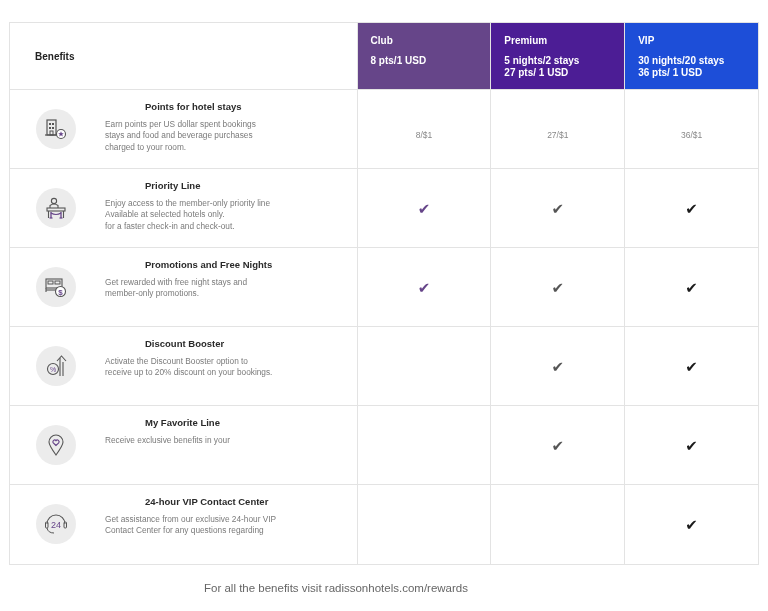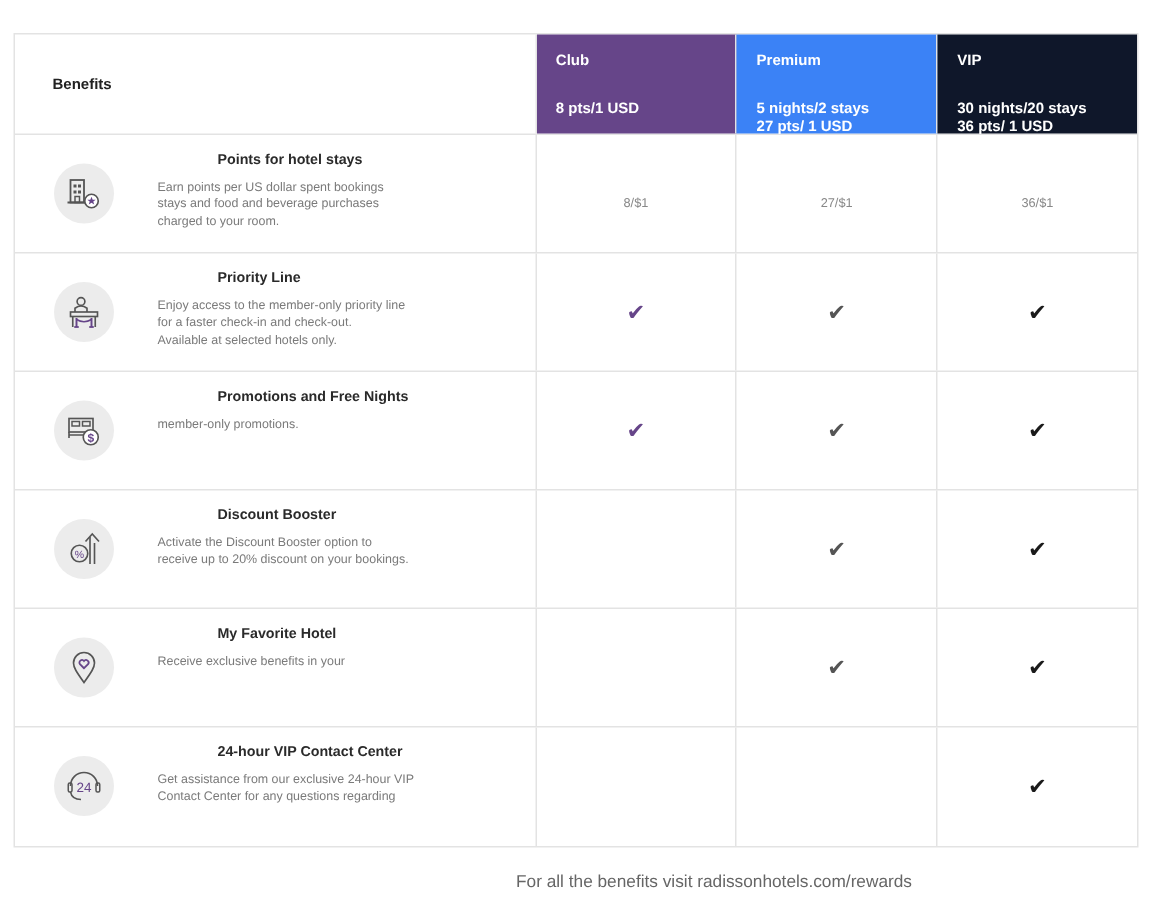--- a/index.html
+++ b/index.html
@@ -7,31 +7,31 @@
   .table { position:absolute; left:9px; top:22px; width:750px; border:1px solid #e3e3e3; box-sizing:border-box; }
   .row { display:flex; border-bottom:1px solid #e3e3e3; box-sizing:border-box; }
   .row:last-child { border-bottom:none; }
   .hdr { height:67px; }
   .brow { height:79px; }
   .c-benefit { width:348px; position:relative; box-sizing:border-box; border-right:1px solid #e3e3e3; }
   .c-tier { width:134px; box-sizing:border-box; border-right:1px solid #e3e3e3; display:flex; align-items:center; justify-content:center; }
   .c-tier:last-child { border-right:none; width:133px; }
   .hdr .c-benefit { display:flex; align-items:center; padding-left:25px; font-weight:bold; font-size:10px; color:#222;text-align:right; }
   .tierhead { flex-direction:column; align-items:flex-start; justify-content:flex-start; padding:12px 0 0 13px; color:#fff; font-weight:bold; font-size:10px; line-height:12px; }
-  .tierhead .tname { margin-bottom:20px; }
+  .tierhead .tname { margin-bottom:8px; }
   .t-club { background:#664589; }
-  .t-premium { background:#3b82f6; }
-  .t-vip { background:#0f172a; }
+  .t-premium { background:#4c1d95; }
+  .t-vip { background:#1d4ed8; }
   .iconwrap { position:absolute; left:26px; top:19px; width:40px; height:40px; border-radius:50%; background:#ececec; display:flex; align-items:center; justify-content:center; }
   .btext { position:absolute; left:95px; top:11px; width:230px; }
   .btitle { font-weight:bold; font-size:9.5px; color:#2a2a2a; margin-bottom:7px;padding-left:40px; }
   .bdesc { font-size:8.3px; color:#7a7a7a; line-height:11.3px; }
   .val { font-size:8.5px; color:#888;margin-top:12px; }
   .check { font-size:15px; font-weight:bold; line-height:1; }
-  .footer { position:absolute; left:0; width:608px; top:582px; text-align:right; font-size:11.5px; color:#666; }
+  .footer { position:absolute; left:0; width:608px; top:582px; text-align:center; font-size:11.5px; color:#666;padding-left:32px; }
 </style>
 </head>
 <body>
 
 <div class="table">
   <div class="row hdr">
     <div class="c-benefit">Benefits</div>
     <div class="c-tier tierhead t-club">
       <div class="tname">Club</div>
       <div>8 pts/1 USD</div>
@@ -97,22 +97,22 @@
           <line x1="17" y1="16" x2="17" y2="22" stroke="#664589" stroke-width="1.3"></line>
           <path d="M7 17 Q12 20 17 17" fill="none" stroke="#664589" stroke-width="1.1"></path>
           <line x1="5.5" y1="22" x2="8.5" y2="22" stroke="#664589" stroke-width="1.2"></line>
           <line x1="15.5" y1="22" x2="18.5" y2="22" stroke="#664589" stroke-width="1.2"></line>
         </svg>
       </div>
       <div class="btext">
         <div class="btitle">Priority Line</div>
         <div class="bdesc">
           <div>Enjoy access to the member-only priority line</div>
+          <div>Available at selected hotels only.</div>
           <div>for a faster check-in and check-out.</div>
-          <div>Available at selected hotels only.</div>
         </div>
       </div>
     </div>
     <div class="c-tier">
         <span class="check" style="color:#664589">✔</span>
       </div>
     <div class="c-tier">
         <span class="check" style="color:#555555">✔</span>
       </div>
     <div class="c-tier">
@@ -129,20 +129,21 @@
           <rect x="11" y="6" width="5" height="3" fill="none" stroke="#555" stroke-width="1"></rect>
           <line x1="2" y1="13" x2="2" y2="17" stroke="#555" stroke-width="1.1"></line>
           <line x1="2" y1="15" x2="12" y2="15" stroke="#555" stroke-width="1.1"></line>
           <circle cx="16.5" cy="16.5" r="5" fill="#fff" stroke="#555" stroke-width="1.1"></circle>
           <text x="16.5" y="19.5" font-size="8" text-anchor="middle" fill="#664589" font-weight="bold" font-family="Liberation Sans, sans-serif">$</text>
         </svg>
       </div>
       <div class="btext">
         <div class="btitle">Promotions and Free Nights</div>
         <div class="bdesc">
+          <div>Get rewarded with free night stays and</div>
           <div>member-only promotions.</div>
         </div>
       </div>
     </div>
     <div class="c-tier">
         <span class="check" style="color:#664589">✔</span>
       </div>
     <div class="c-tier">
         <span class="check" style="color:#555555">✔</span>
       </div>
@@ -183,21 +184,21 @@
 
   <div class="row brow">
     <div class="c-benefit">
       <div class="iconwrap">
         <svg width="24" height="24" viewBox="0 0 24 24">
           <path d="M12 22 C7 15 5 12 5 9 A7 7 0 0 1 19 9 C19 12 17 15 12 22 Z" fill="none" stroke="#555" stroke-width="1.1"></path>
           <path d="M12 12.5 L9.3 9.8 A1.6 1.6 0 0 1 12 7.7 A1.6 1.6 0 0 1 14.7 9.8 Z" fill="none" stroke="#664589" stroke-width="1.2"></path>
         </svg>
       </div>
       <div class="btext">
-        <div class="btitle">My Favorite Hotel</div>
+        <div class="btitle">My Favorite Line</div>
         <div class="bdesc">
           <div>Receive exclusive benefits in your</div>
         </div>
       </div>
     </div>
     <div class="c-tier">
         <span class="check" style="color:#664589"></span>
       </div>
     <div class="c-tier">
         <span class="check" style="color:#555555">✔</span>

